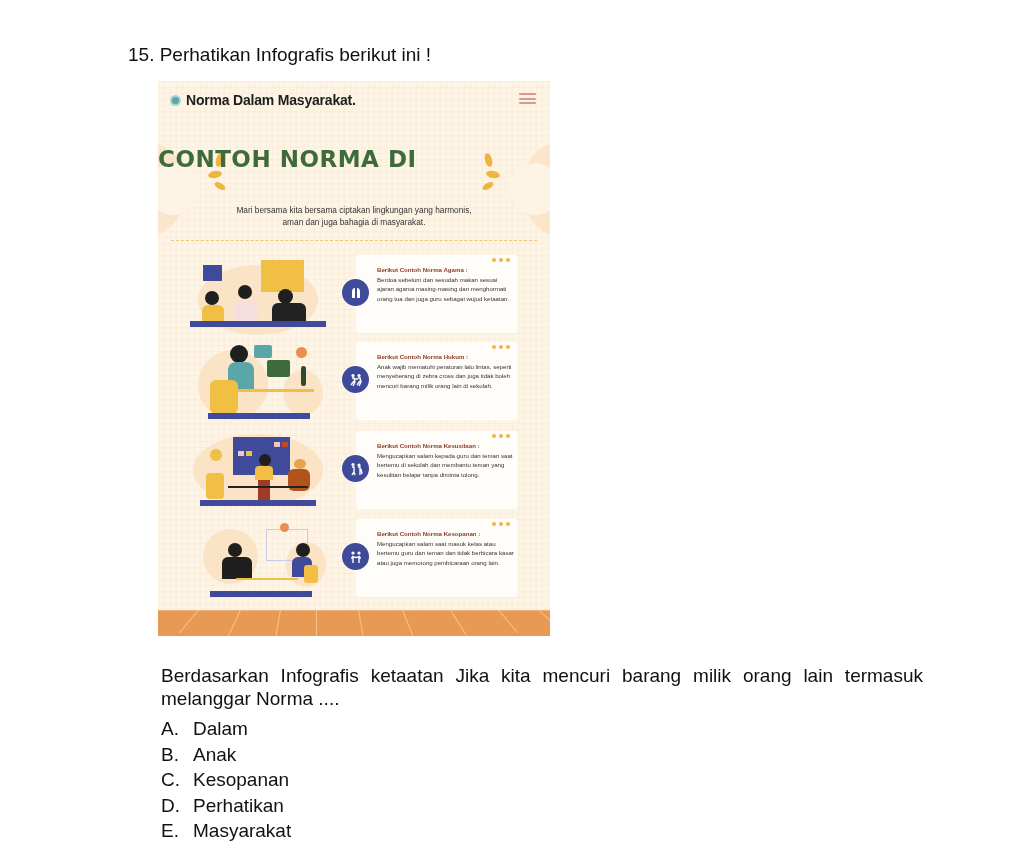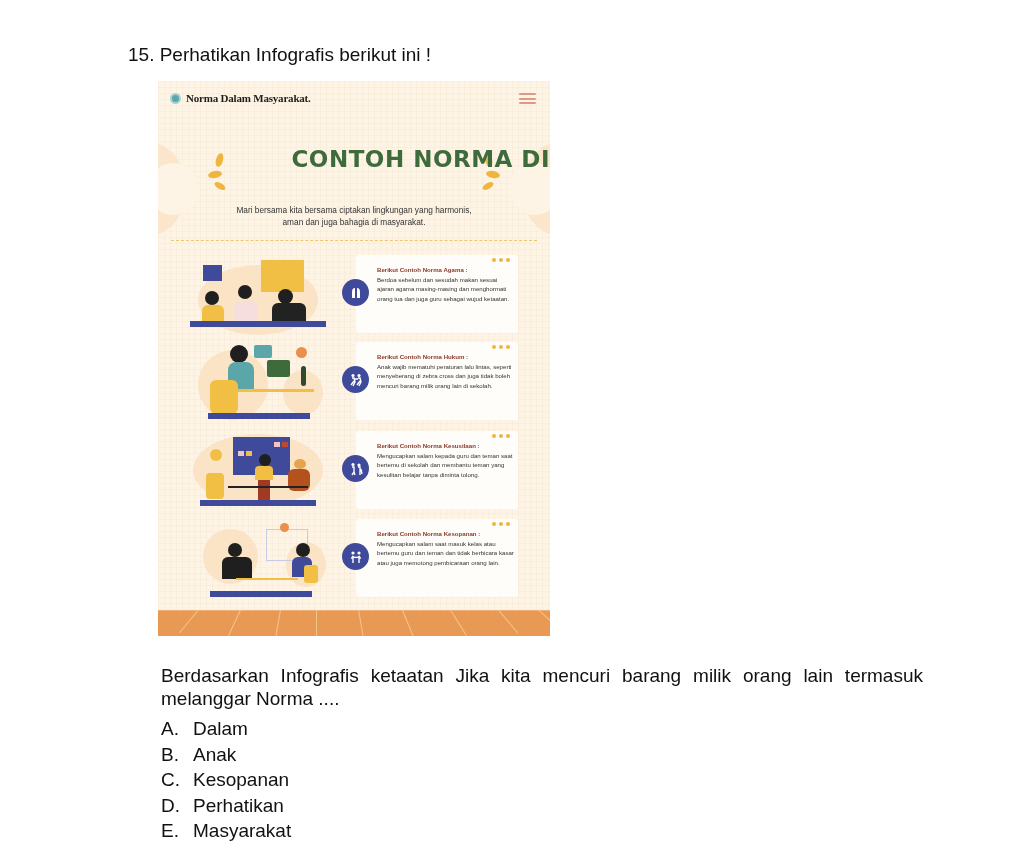--- a/index.html
+++ b/index.html
@@ -12,38 +12,38 @@
       position: absolute; left: 158px; top: 81px; width: 392px; height: 555px;
       background-color: #fdf4e6;
       background-image:
         linear-gradient(rgba(240,220,195,0.25) 1px, transparent 1px),
         linear-gradient(90deg, rgba(240,220,195,0.25) 1px, transparent 1px);
       background-size: 6px 6px;
       overflow: hidden;
     }
     .ig-header { position: absolute; left: 12px; top: 11px; display: flex; align-items: center; gap: 5px; }
     .ig-logo { width: 11px; height: 11px; border-radius: 50%; background: #5aa6a8; border: 2px solid #a6d3cf; }
-    .ig-brand { font-size: 11px; font-weight: bold; color: #1d1d1d; letter-spacing: -0.2px; font-family: Liberation Serif, serif; }
+    .ig-brand { font-size: 14px; font-weight: bold; color: #1d1d1d; letter-spacing: -0.2px; }
     .ig-menu { position: absolute; right: 14px; top: 12px; width: 17px; height: 11px; display: flex; flex-direction: column; justify-content: space-between; }
     .ig-menu span { display: block; height: 2px; background: #d99a8c; border-radius: 1px; }
 
     .leaf-left, .leaf-right {
       position: absolute; top: 62px; width: 70px; height: 92px;
       background: #fbe6cc; border-radius: 50%;
     }
     .leaf-left { left: -42px; }
     .leaf-right { right: -42px; }
     .leaf-left::after, .leaf-right::after {
       content: ""; position: absolute; top: 20px; width: 50px; height: 52px; background: #fdf4e6; border-radius: 50%;
     }
     .leaf-left::after { left: 32px; }
     .leaf-right::after { right: 32px; }
 
     .ig-title {
-      position: absolute; left: 0; right: 0; top: 66px; text-align: right;
+      position: absolute; left: 0; right: 0; top: 66px; text-align: left;
       font-family: "DejaVu Sans", sans-serif; font-weight: bold; font-size: 23px; line-height: 25px;
       color: #3e6b3c; letter-spacing: 0.5px;
     }
     .ig-title .line { display: block; }
     .splash { position: absolute; top: 72px; width: 28px; height: 46px; }
     .splash i { position: absolute; background: #f0b540; border-radius: 50%; }
     .splash-left { left: 50px; }
     .splash-right { right: 50px; }
 
     .ig-subtitle {

